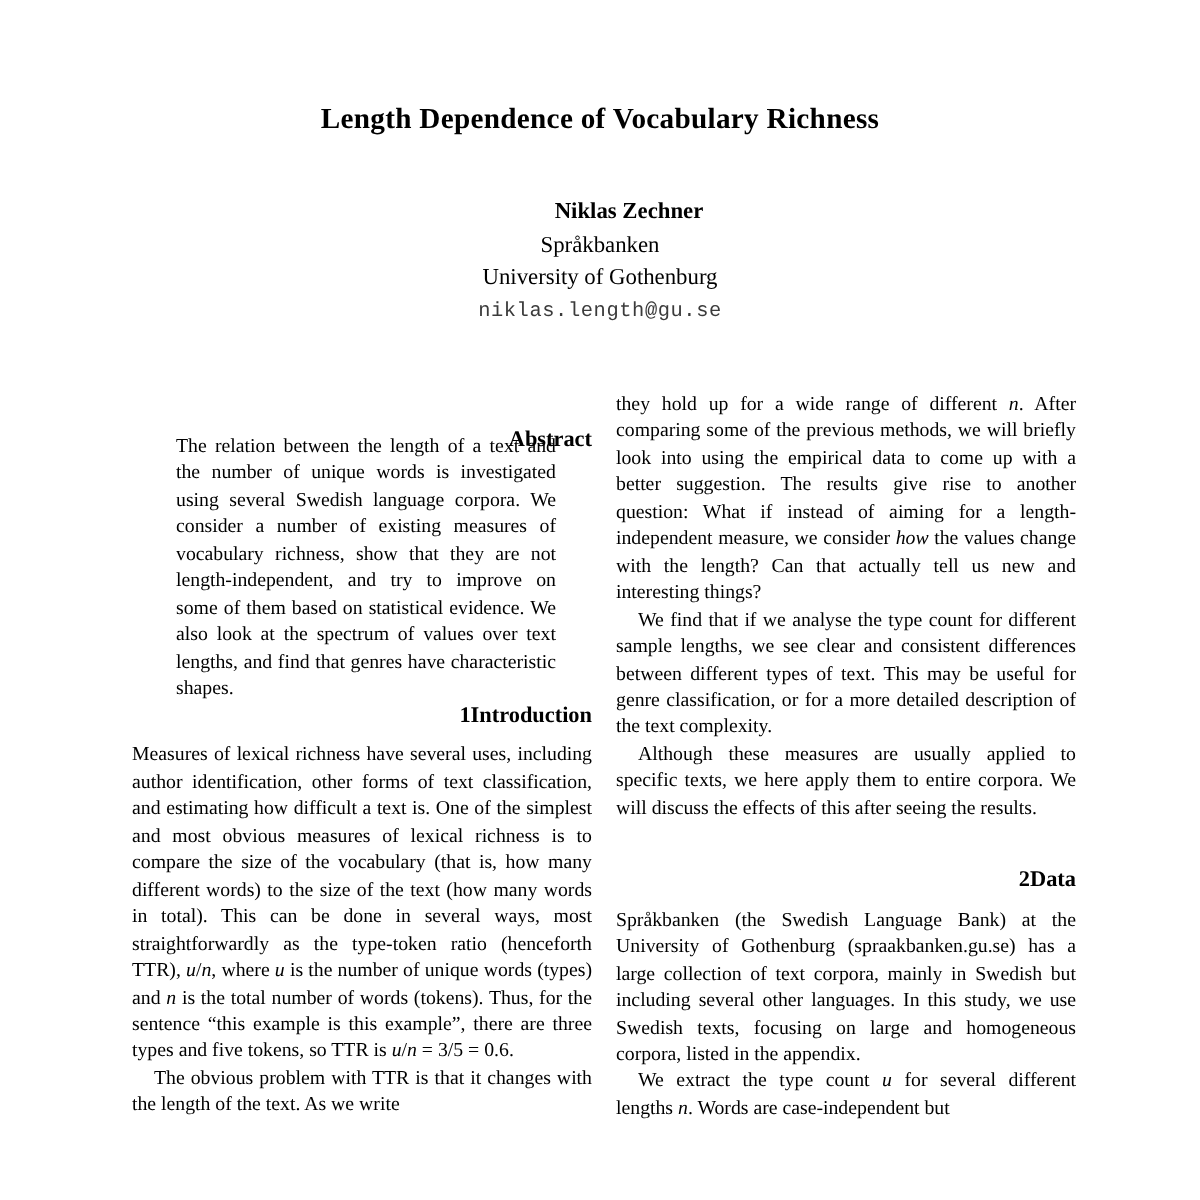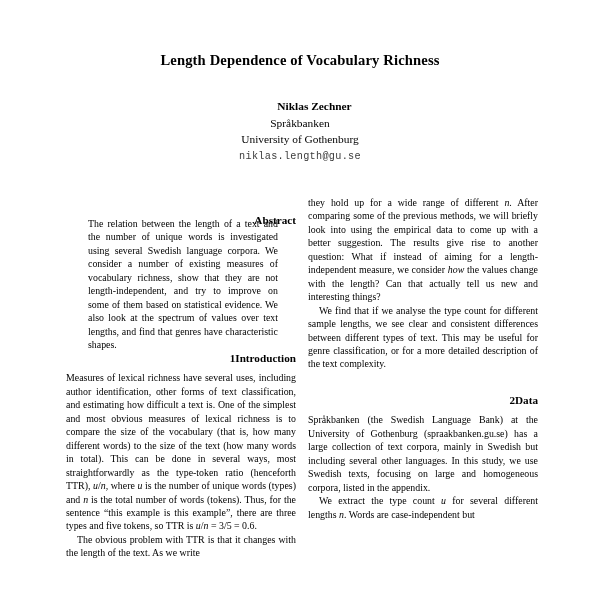--- a/index.html
+++ b/index.html
@@ -146,20 +146,21 @@
     <div>
         <p>Measures of lexical richness have several uses, including author identification, other forms of text classification, and estimating how difficult a text is. One of the simplest and most obvious measures of lexical richness is to compare the size of the vocabulary (that is, how many different words) to the size of the text (how many words in total). This can be done in several ways, most straightforwardly as the type-token ratio (henceforth TTR), <span class="math"><span>u</span><span class="mathup">/</span><span>n</span></span>, where <span class="math"><span>u</span></span> is the number of unique words (types) and <span class="math"><span>n</span></span> is the total number of words (tokens). Thus, for the sentence “this example is this example”, there are three types and five tokens, so TTR is <span class="math"><span>u</span><span class="mathup">/</span><span>n</span><span class="mathup"> = 3/5 = 0.6</span></span>.</p>
         <p class="indent">The obvious problem with TTR is that it changes with the length of the text. As we write</p>
       </div>
   </div>
 
   <div class="col col-right">
     <div>
         <p>they hold up for a wide range of different <span class="math"><span>n</span></span>. After comparing some of the previous methods, we will briefly look into using the empirical data to come up with a better suggestion. The results give rise to another question: What if instead of aiming for a length-independent measure, we consider <em class="it">how</em> the values change with the length? Can that actually tell us new and interesting things?</p>
         <p class="indent">We find that if we analyse the type count for different sample lengths, we see clear and consistent differences between different types of text. This may be useful for genre classification, or for a more detailed description of the text complexity.</p>
+        <p class="indent">Although these measures are usually applied to specific texts, we here apply them to entire corpora. We will discuss the effects of this after seeing the results.</p>
       </div>
     <div class="sec-head sec-head-spaced">
       <span class="num">2</span><span>Data</span>
     </div>
     <div>
         <p>Språkbanken (the Swedish Language Bank) at the University of Gothenburg (spraakbanken.gu.se) has a large collection of text corpora, mainly in Swedish but including several other languages. In this study, we use Swedish texts, focusing on large and homogeneous corpora, listed in the appendix.</p>
         <p class="indent">We extract the type count <span class="math"><span>u</span></span> for several different lengths <span class="math"><span>n</span></span>. Words are case-independent but</p>
       </div>
   </div>
 

